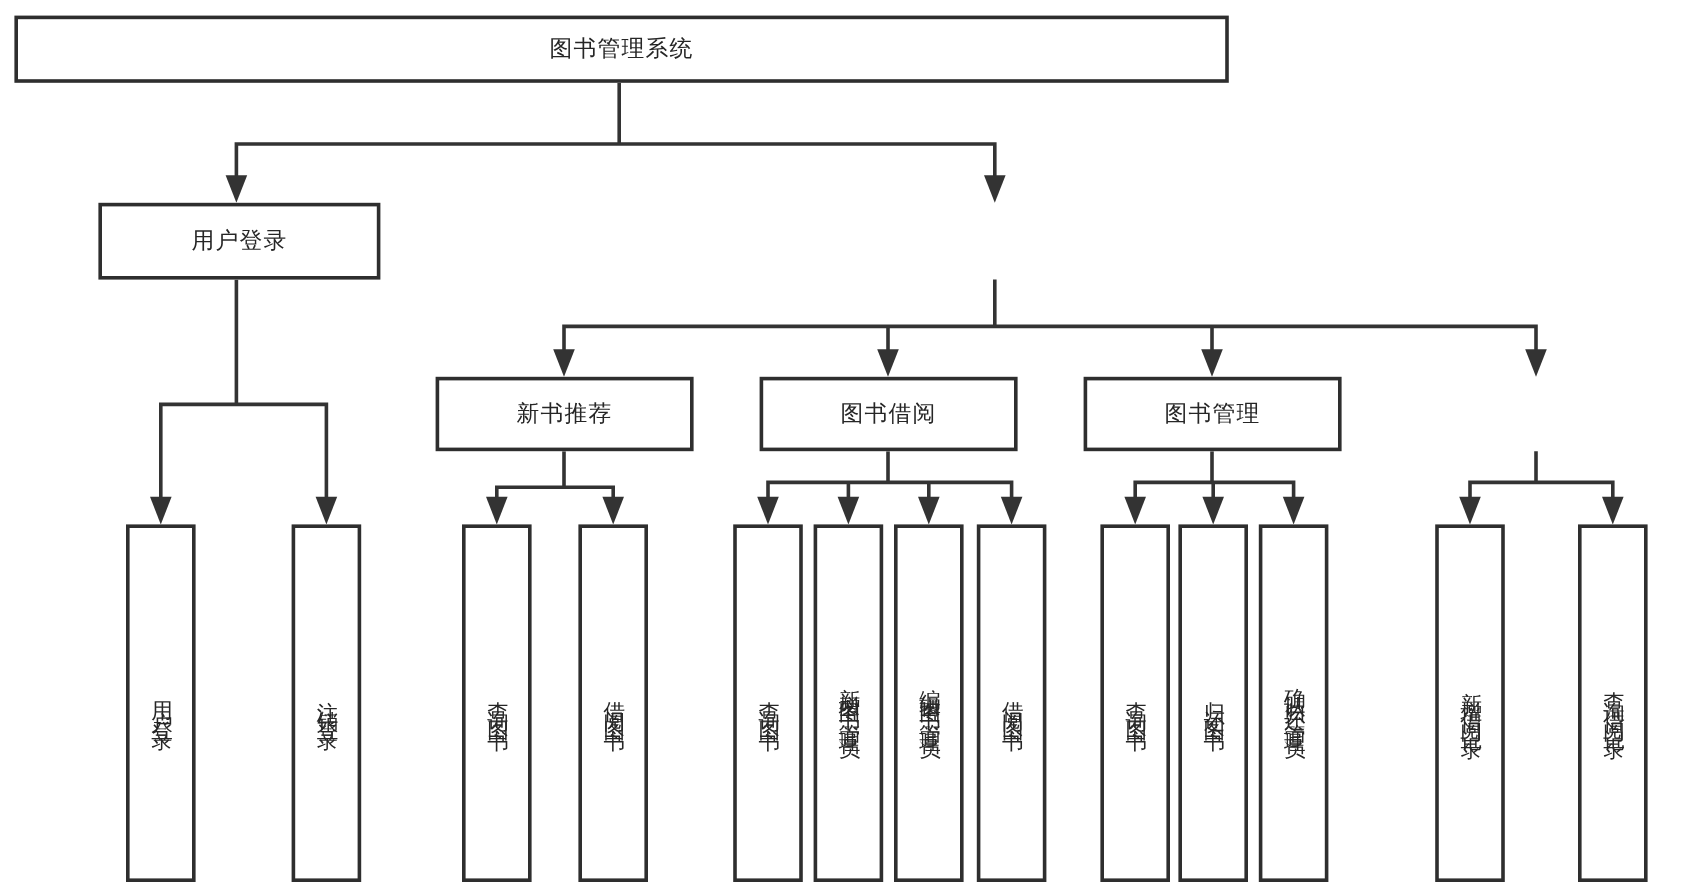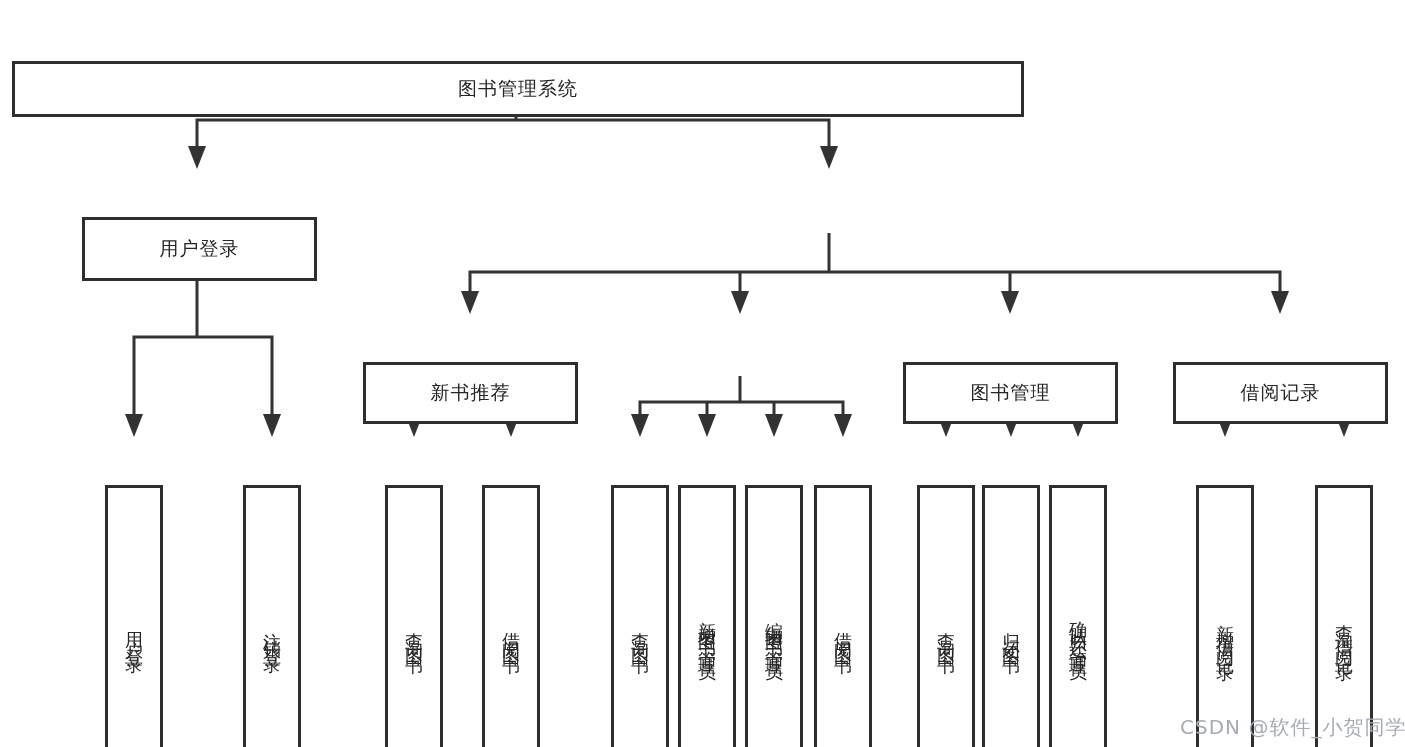--- a/index.html
+++ b/index.html
@@ -25,21 +25,20 @@
     position: absolute;
     box-sizing: border-box;
     background: #ffffff;
     border: 3px solid #2e2e2e;
     color: #262626;
     display: flex;
     align-items: center;
     justify-content: center;
     z-index: 2;
     text-align: center;
-    margin-top: 48px;
   }
   .node.h {
     font-size: 19px;
     letter-spacing: 1px;
     white-space: nowrap;
   }
   .node.v {
     writing-mode: vertical-rl;
     text-orientation: mixed;
     font-size: 18px;
@@ -102,35 +101,34 @@
       <polygon points="1216,414 1234,414 1225,437"></polygon>
       <polygon points="1335,414 1353,414 1344,437"></polygon>
     </g>
   </svg>
 
   <div class="node h" style="left:12px; top:13px; width:1012px; height:56px;">图书管理系统</div>
 
   <div class="node h" style="left:82px; top:169px; width:235px; height:64px;">用户登录</div>
 
   <div class="node h" style="left:363px; top:314px; width:215px; height:62px;">新书推荐</div>
+  <div class="node h" style="left:633px; top:314px; width:215px; height:62px;">图书借阅</div>
   <div class="node h" style="left:903px; top:314px; width:215px; height:62px;">图书管理</div>
-  <div class="node h" style="left:1173px; top:314px; width:215px; height:62px;">借阅记录</div>
 
   <div class="node v" style="left:105px; top:437px; width:58px; height:298px;">用户登录</div>
   <div class="node v" style="left:243px; top:437px; width:58px; height:298px;">注销登录</div>
 
   <div class="node v" style="left:385px; top:437px; width:58px; height:298px;">查询图书</div>
   <div class="node v" style="left:482px; top:437px; width:58px; height:298px;">借阅图书</div>
 
   <div class="node v" style="left:611px; top:437px; width:58px; height:298px;">查询图书</div>
   <div class="node v long" style="left:678px; top:437px; width:58px; height:298px;">新增图书（管理员）</div>
   <div class="node v long" style="left:745px; top:437px; width:58px; height:298px;">编辑图书（管理员）</div>
   <div class="node v" style="left:814px; top:437px; width:58px; height:298px;">借阅图书</div>
 
   <div class="node v" style="left:917px; top:437px; width:58px; height:298px;">查询图书</div>
   <div class="node v" style="left:982px; top:437px; width:58px; height:298px;">归还图书</div>
   <div class="node v long" style="left:1049px; top:437px; width:58px; height:298px;">确认归还（管理员）</div>
 
   <div class="node v" style="left:1196px; top:437px; width:58px; height:298px;">新增借阅记录</div>
   <div class="node v" style="left:1315px; top:437px; width:58px; height:298px;">查询借阅记录</div>
 
-  <div id="watermark" style="color: rgb(166, 171, 179);">CSDN @软件_小贺同学</div>
 </div>
 
 </body></html>

